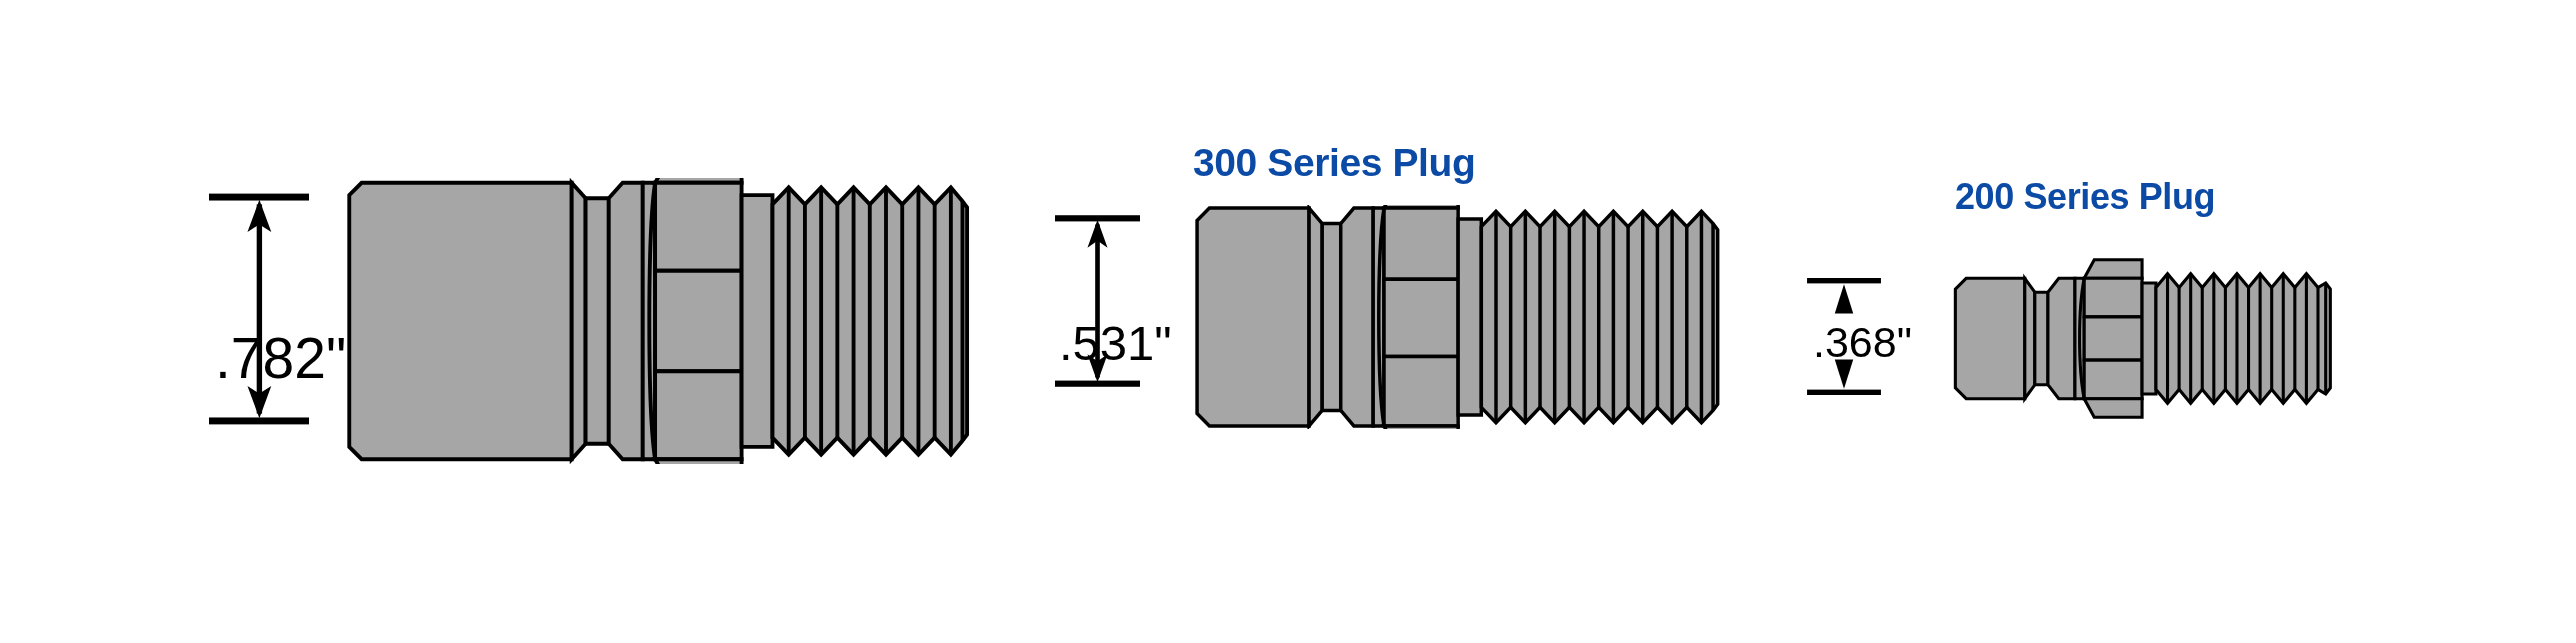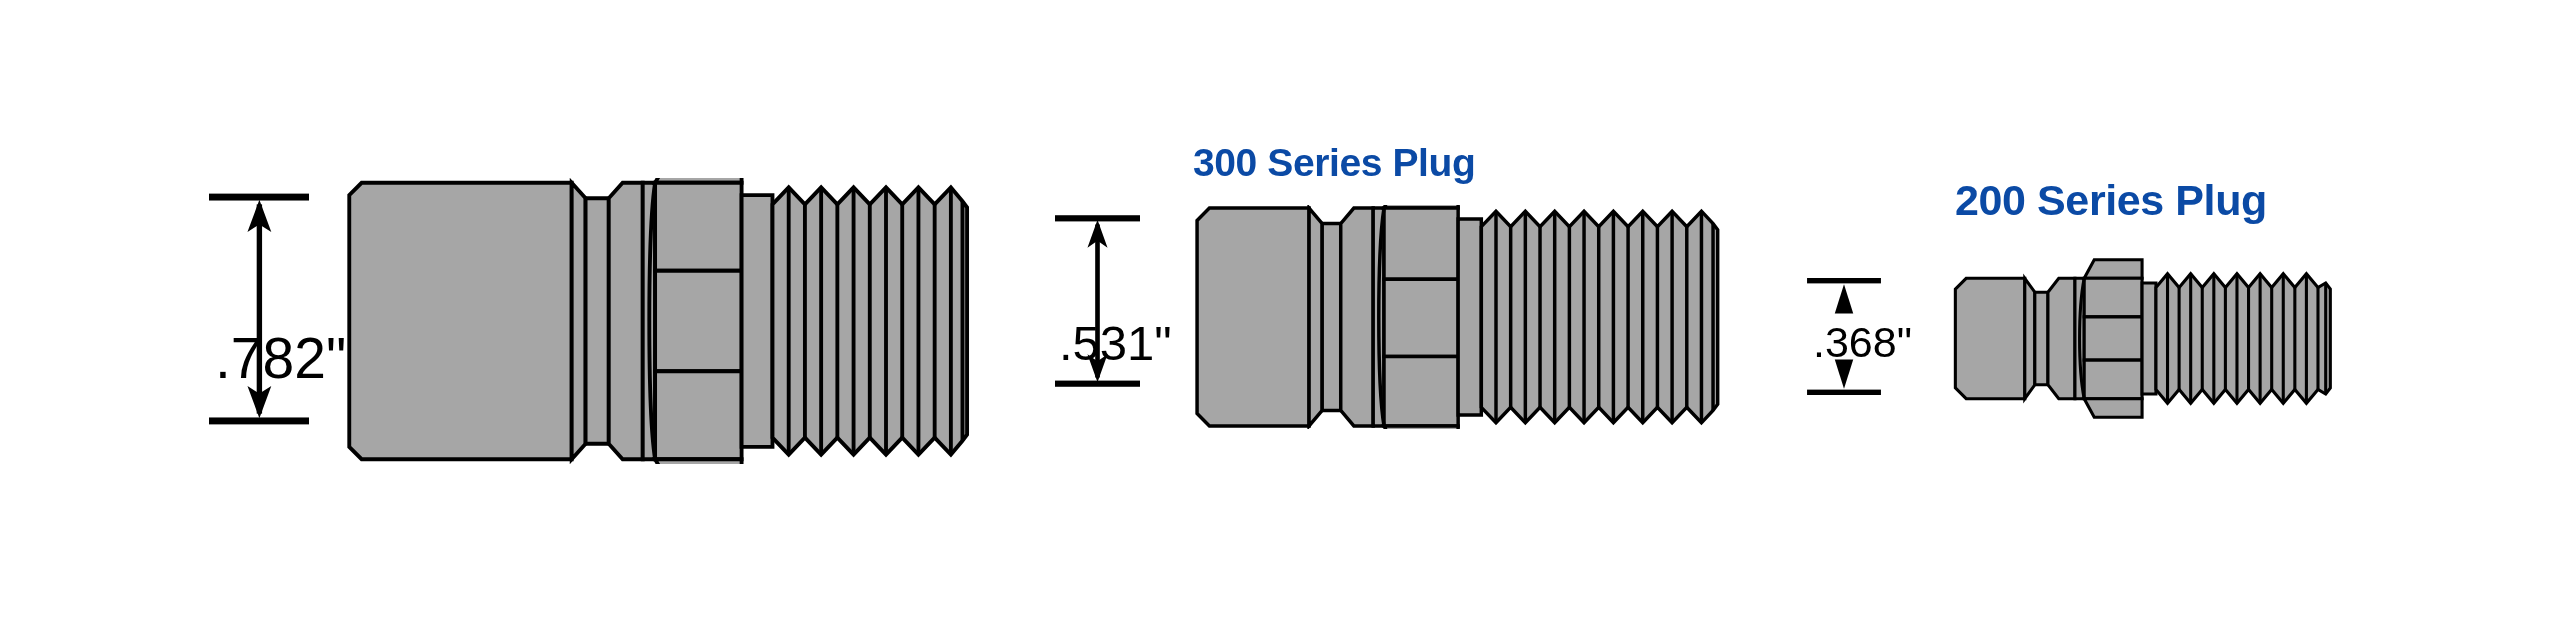--- a/index.html
+++ b/index.html
@@ -170,21 +170,21 @@
         <line x1="625" y1="8" x2="625" y2="282"></line>
         <line x1="644" y1="28" x2="644" y2="262"></line>
         <line x1="663" y1="8" x2="663" y2="282"></line>
         <line x1="678" y1="24" x2="678" y2="266"></line>
       </g>
     </svg>
   </div>
 
   <div class="plug-group" style="left:1762px; width:814px; height:644px;">
 
-    <div class="plug-title" style="left:193px; top:176px; font-size:43px;">200 Series Plug</div>
+    <div class="plug-title" style="left:193px; top:176px; font-size:36px;">200 Series Plug</div>
 
     <svg class="dimline" style="left:45px; top:278px;" width="74" height="117" viewBox="0 0 96 152">
       <rect x="0" y="0" width="96" height="7" fill="#000000"></rect>
       <rect x="0" y="145" width="96" height="7" fill="#000000"></rect>
       <polygon points="48,8 36,46 60,46" fill="#000000"></polygon>
       <polygon points="48,144 36,106 60,106" fill="#000000"></polygon>
     </svg>
 
     <div class="dim-label" style="left:51px; top:318px; font-size:43px;">.368"</div>
 

